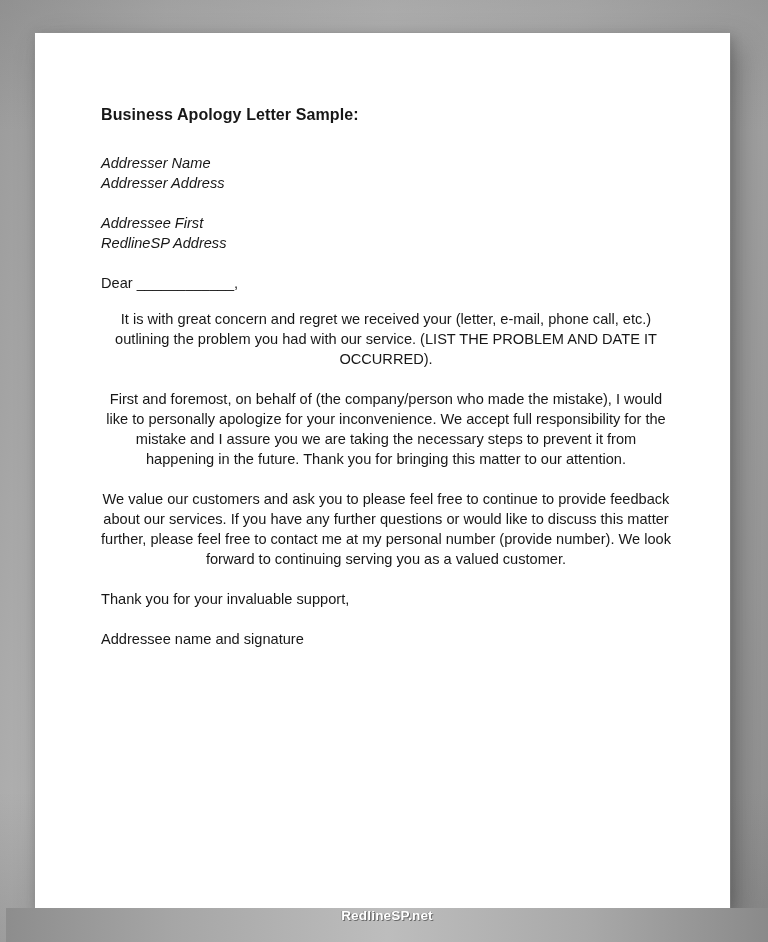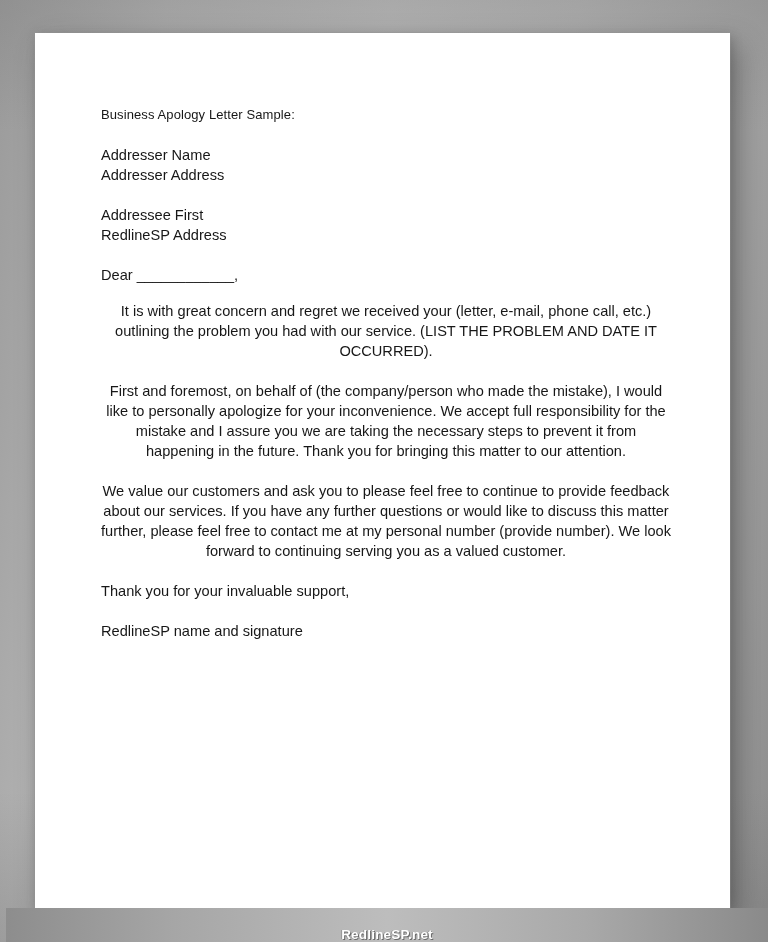--- a/index.html
+++ b/index.html
@@ -44,32 +44,33 @@
     left: 66px;
     top: 72px;
     width: 570px;
     color: #171717;
     font-size: 14.6px;
     line-height: 20px;
     -webkit-font-smoothing: antialiased;
   }
 
   .letter-title {
-    font-weight: normal;
-    font-size: 13px;
+    font-weight: bold;
+    font-size: 16px;
     letter-spacing: 0.1px;
-    margin: 0 0 20px 0;
+    margin: 0 0 28px 0;
   }
 
   .addr-block {
     margin: 0 0 20px 0;
   }
   .addr-line {
     display: block;
     white-space: pre;
+    font-style: italic;
   }
 
   .salutation {
     margin: 0 0 16px 0;
     white-space: pre;
   }
 
   .para {
     margin: 0 0 20px 0;
     text-align: center;
@@ -83,21 +84,21 @@
   }
 
   
   .watermark-bar {
     position: absolute;
     left: 6px;
     right: 0;
     top: 908px;
     height: 34px;
     display: flex;
-    align-items: flex-end;
+    align-items: flex-start;
     justify-content: center;
     background: linear-gradient(90deg, #8d8d8d 0%, #a6a6a6 22%, #bdbdbd 50%, #a9a9a9 76%, #8a8a8a 100%);
   }
   .watermark-text {
     font-size: 13.5px;
     font-weight: bold;
     color: #ffffff;
     letter-spacing: 0.2px;
     text-shadow: 1px 1px 0 rgba(90,90,90,0.85), -1px 0 0 rgba(120,120,120,0.5);
   }
@@ -125,20 +126,20 @@
     <div class="salutation">Dear ____________,</div>
 
     <p class="para">It is with great concern and regret we received your (letter, e-mail, phone call, etc.) outlining the problem you had with our service. (LIST THE PROBLEM AND DATE IT OCCURRED).</p>
 
     <p class="para">First and foremost, on behalf of (the company/person who made the mistake), I would like to personally apologize for your inconvenience. We accept full responsibility for the mistake and I assure you we are taking the necessary steps to prevent it from happening in the future. Thank you for bringing this matter to our attention.</p>
 
     <p class="para">We value our customers and ask you to please feel free to continue to provide feedback about our services. If you have any further questions or would like to discuss this matter further, please feel free to contact me at my personal number (provide number). We look forward to continuing serving you as a valued customer.</p>
 
     <div class="closing">Thank you for your invaluable support,</div>
 
-    <div class="signature-line">RedlineSP name and signature</div>
+    <div class="signature-line">Addressee name and signature</div>
 
   </div>
 </div>
 
 <div class="watermark-bar">
   <span class="watermark-text">RedlineSP.net</span>
 </div>
 
 </body></html>

